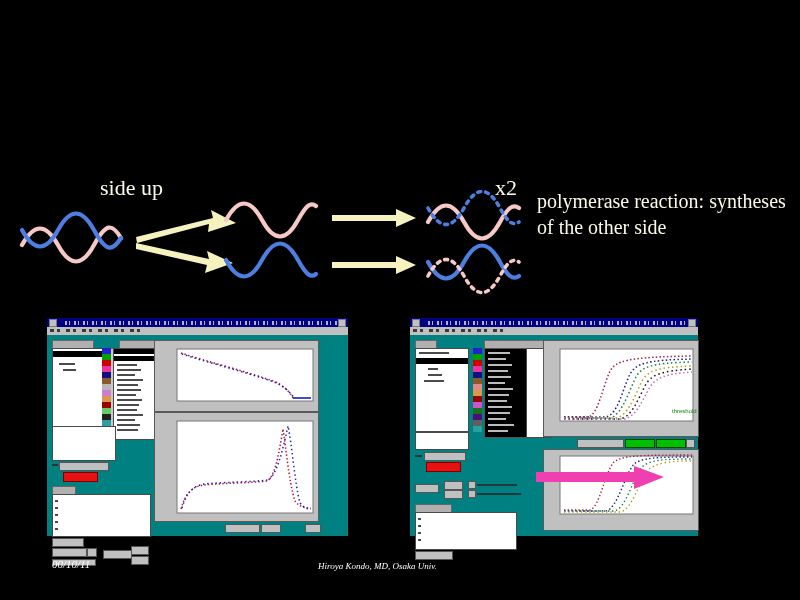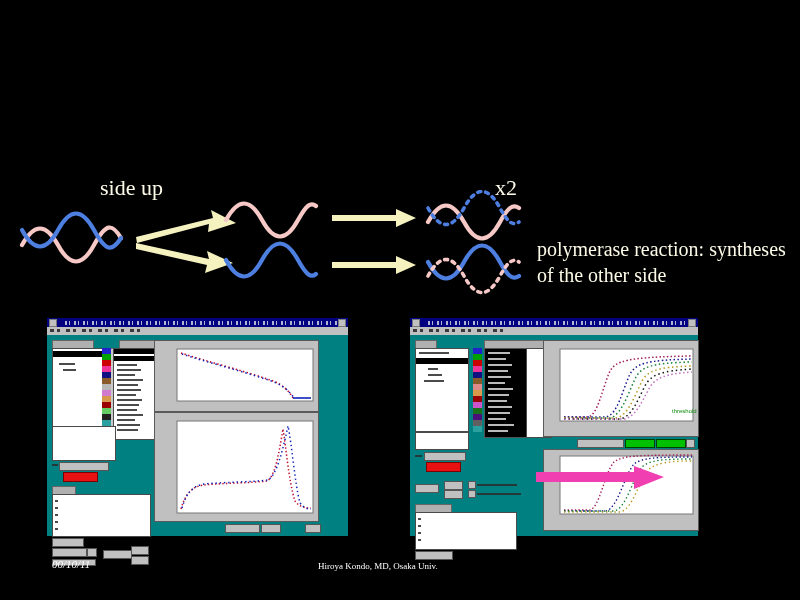--- a/index.html
+++ b/index.html
@@ -15,21 +15,21 @@
     color:#f8f240;letter-spacing:.2px;
     text-shadow:1.5px 1.5px 0 rgba(255,255,255,.55);
   }
 
   
   #chain-label{left:26px;top:142px;font-size:23px;color:#f5ef6e;}
   #heat-up{left:100px;top:175px;font-size:22px;color:#fdfbe8;}
   #cool-down{left:327px;top:175px;font-size:22px;color:#fdfbe8;}
   #x2{left:495px;top:175px;font-size:22px;color:#fdfbe8;}
   #poly{left:537px;top:188px;font-size:20px;color:#fdfbe8;
-        line-height:26px;white-space:normal;width:252px;margin-top:48px;}
+        line-height:26px;white-space:normal;width:252px;}
 
   
   #dna-area{position:absolute;left:0;top:190px;width:540px;height:110px;}
   #dna-area svg{display:block;}
 
   
   .win{position:absolute;background:#008080;border:1px solid #000;}
   .win .tbar{height:9px;background:#000080;display:flex;align-items:center;
              padding:0 2px;box-sizing:border-box;}
   .win .tbar .tt{flex:1;height:4px;background:
@@ -59,21 +59,21 @@
   #amp-arrow{position:absolute;left:536px;top:466px;width:128px;height:24px;}
   
   #amp-label{
     position:absolute;left:512px;top:499px;width:228px;height:30px;
     background:#faf6cf;color:#d6359b;font-size:21px;
     display:flex;align-items:center;justify-content:center;
   }
 
   
   #date{left:52px;top:558px;font-size:11px;font-style:italic;color:#fff;}
-  #author{left:318px;top:561px;font-size:9px;color:#fff;}
+  #author{left:318px;top:561px;font-size:9px;font-style:italic;color:#fff;}
 </style>
 </head>
 <body>
 
 <div id="slide">
 
 
   <div class="t" id="heat-up">side up</div>
   <div class="t" id="x2">x2</div>
   <div class="t" id="poly">polymerase reaction: syntheses of the other side</div>

